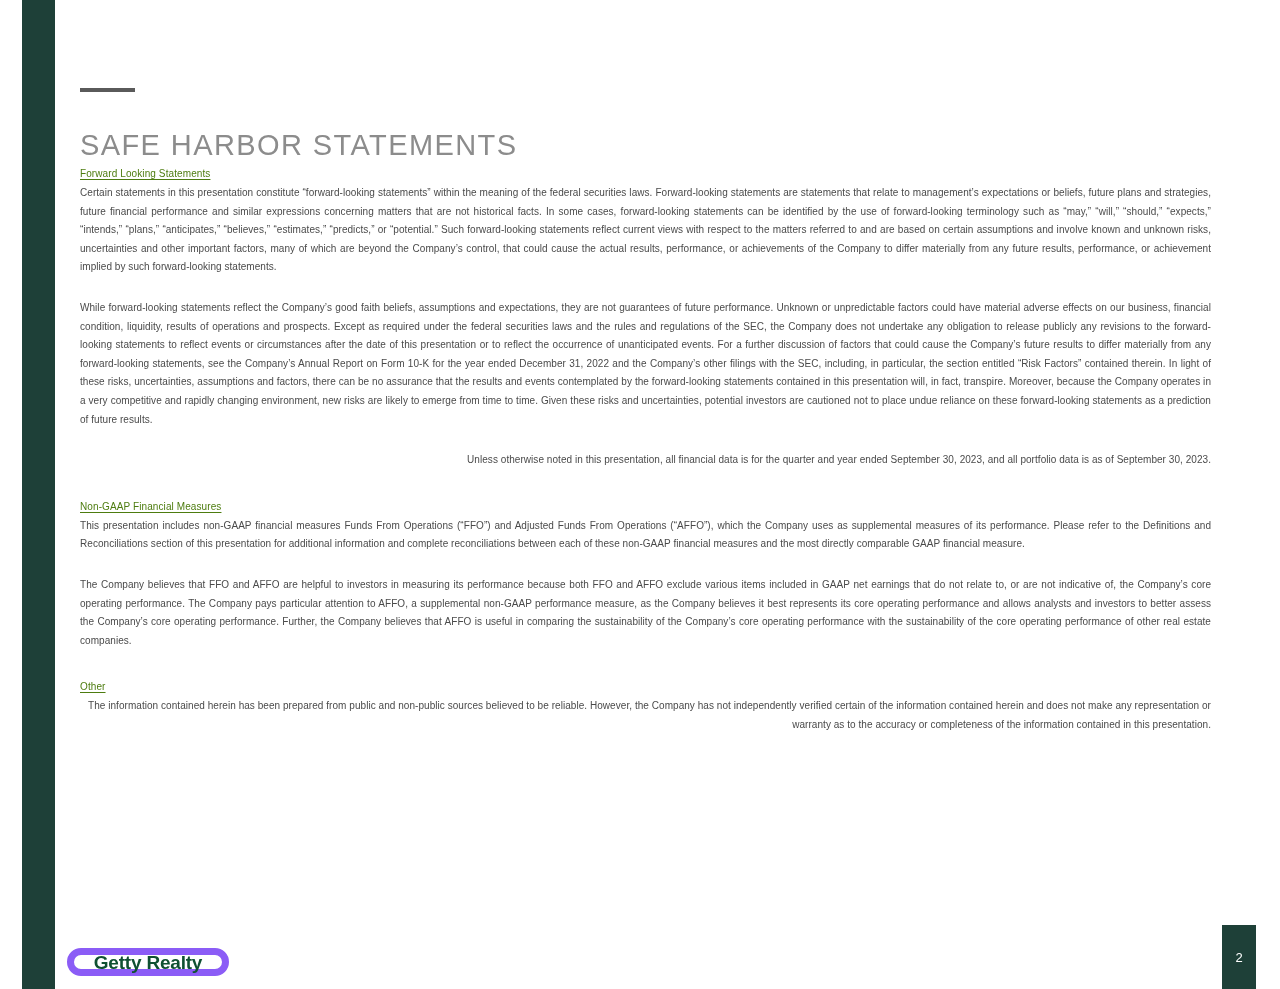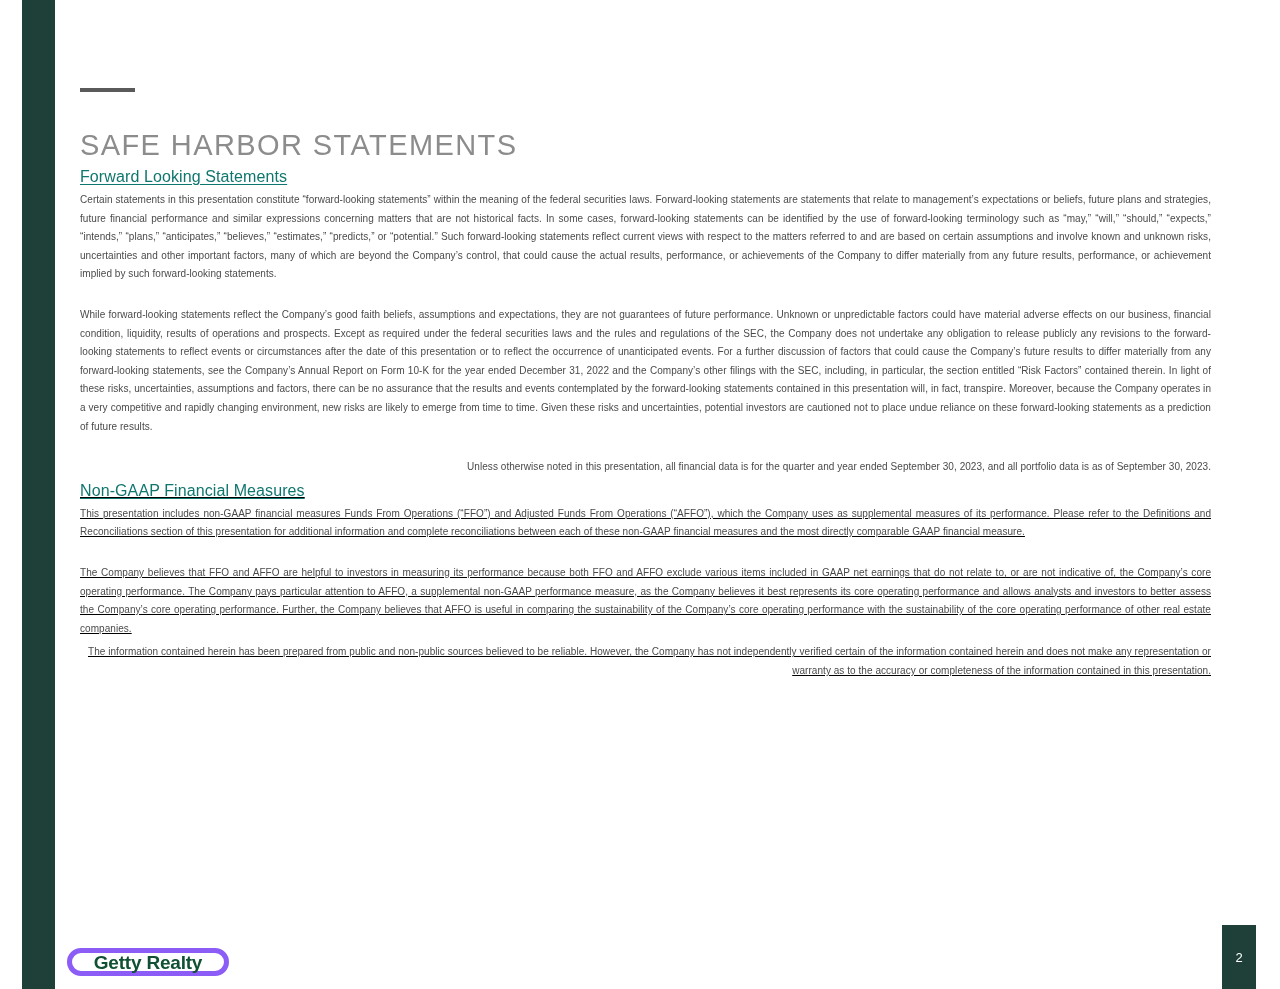--- a/index.html
+++ b/index.html
@@ -55,52 +55,52 @@
   }
 
   #body {
     position: absolute;
     left: 0;
     top: 168px;
     width: 1131px;
   }
 
   .section-heading {
-    font-size: 16px;
-    color: #0f766e;
+    font-size: 10px;
+    color: #4d7c0f;
     text-decoration: underline;
     text-underline-offset: 2px;
     margin: 0 0 5px 0;
     font-weight: 400;
     letter-spacing: 0.1px;
   }
 
   .para {
     font-size: 10px;
     line-height: 18.6px;
     color: #4a4a4a;
     text-align: justify;
     margin: 0 0 13px 0;
     letter-spacing: 0.05px;
   }
   .para:last-child { margin-bottom: 0; }
 
   .para.tight { text-align: right; }
 
   .gap-before { margin-top: 22px; }
-  .gap-before-sm { margin-top: 5px; text-decoration: underline; }
+  .gap-before-sm { margin-top: 31px; }
 
   
   #logo {
     position: absolute;
     left: 67px;
     top: 948px;
     width: 162px;
     height: 28px;
-    border: 5px solid #8b5cf6;
+    border: 7px solid #8b5cf6;
     border-radius: 14px;
     background: #ffffff;
     box-sizing: border-box;
     display: flex;
     align-items: center;
     justify-content: center;
   }
   #logo-text {
     font-size: 19px;
     font-weight: bold;
@@ -146,20 +146,21 @@
       <p class="para tight gap-before">Unless otherwise noted in this presentation, all financial data is for the quarter and year ended September 30, 2023, and all portfolio data is as of September 30, 2023.</p>
     </div>
 
     <div class="gap-before-sm">
       <div class="section-heading">Non-GAAP Financial Measures</div>
       <p class="para">This presentation includes non-GAAP financial measures Funds From Operations (“FFO”) and Adjusted Funds From Operations (“AFFO”), which the Company uses as supplemental measures of its performance. Please refer to the Definitions and Reconciliations section of this presentation for additional information and complete reconciliations between each of these non-GAAP financial measures and the most directly comparable GAAP financial measure.</p>
       <p class="para gap-before">The Company believes that FFO and AFFO are helpful to investors in measuring its performance because both FFO and AFFO exclude various items included in GAAP net earnings that do not relate to, or are not indicative of, the Company’s core operating performance. The Company pays particular attention to AFFO, a supplemental non-GAAP performance measure, as the Company believes it best represents its core operating performance and allows analysts and investors to better assess the Company’s core operating performance. Further, the Company believes that AFFO is useful in comparing the sustainability of the Company’s core operating performance with the sustainability of the core operating performance of other real estate companies.</p>
     </div>
 
     <div class="gap-before-sm">
+      <div class="section-heading">Other</div>
       <p class="para tight">The information contained herein has been prepared from public and non-public sources believed to be reliable. However, the Company has not independently verified certain of the information contained herein and does not make any representation or warranty as to the accuracy or completeness of the information contained in this presentation.</p>
     </div>
 
   </div>
 </div>
 
 <div id="logo">
   <span id="logo-text">Getty Realty</span>
 </div>
 

